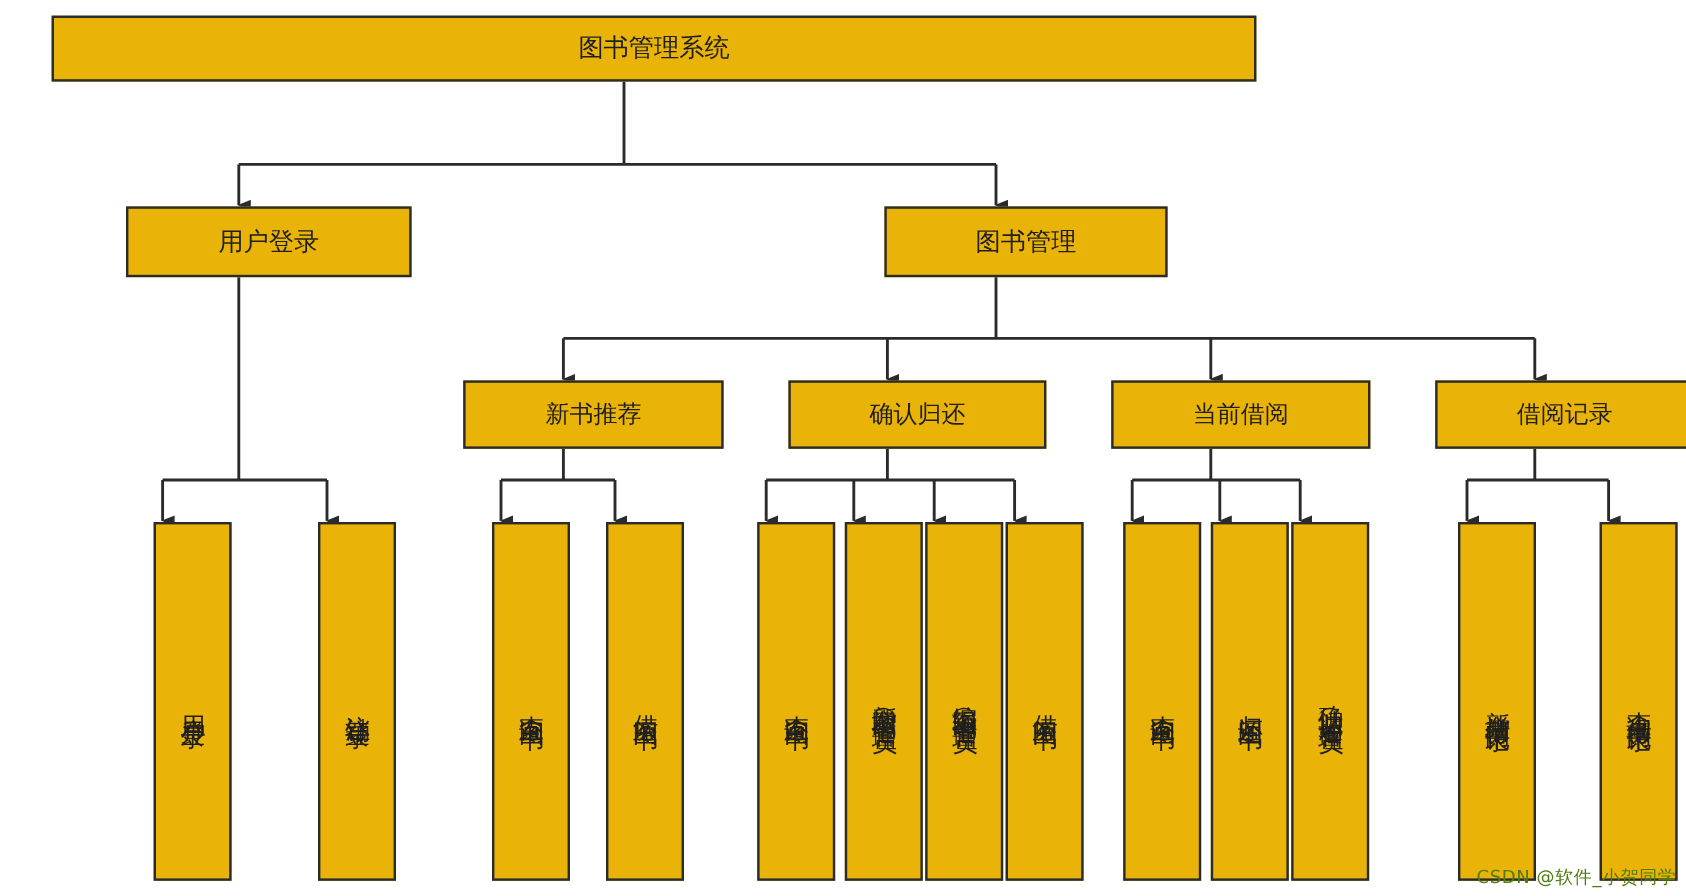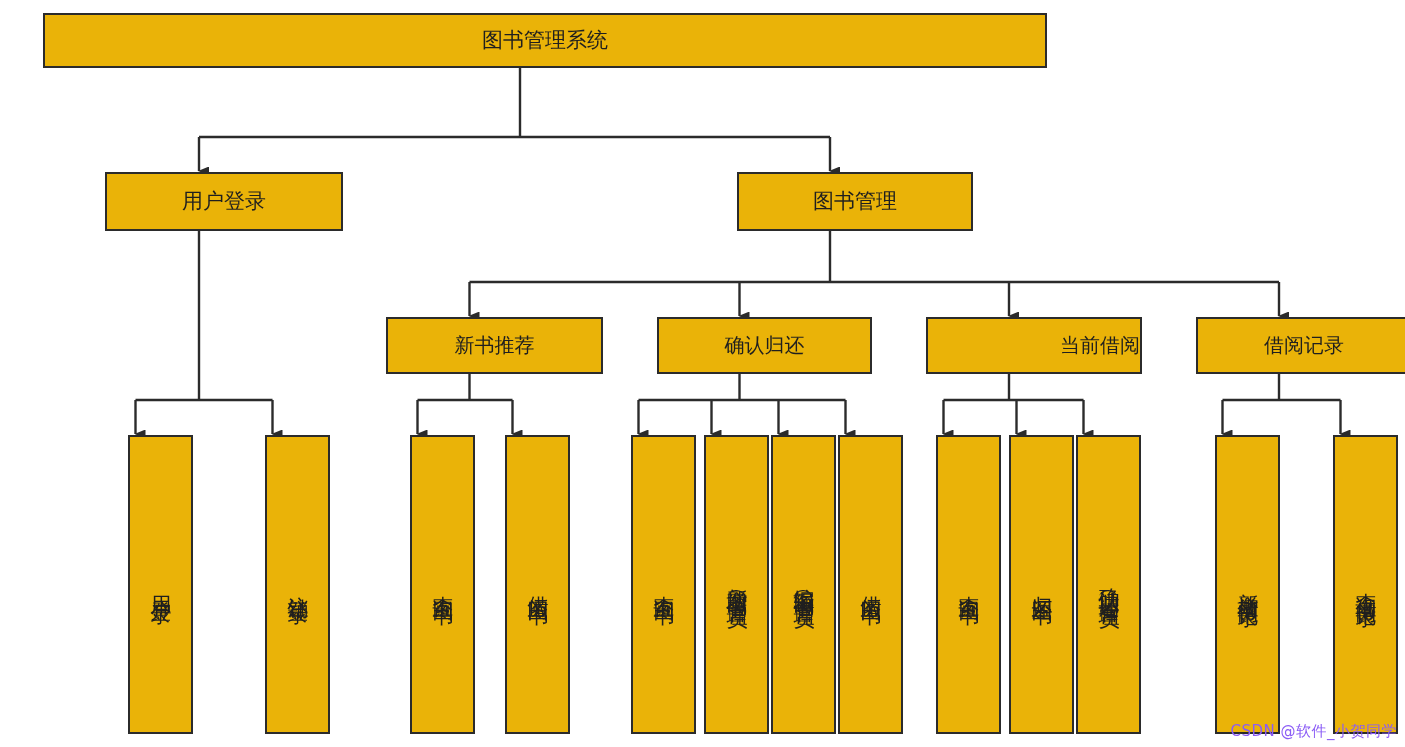--- a/index.html
+++ b/index.html
@@ -57,21 +57,21 @@
     letter-spacing: 3px;
     line-height: 1;
     white-space: nowrap;
     max-height: 100%;
   }
   #watermark {
     position: absolute;
     right: 8px;
     bottom: 6px;
     font-size: 15px;
-    color: #8b5cf6;
+    color: #4d7c0f;
     letter-spacing: 0.5px;
     z-index: 3;
     white-space: nowrap;
   }
 </style>
 </head>
 <body>
 
 <div id="canvas">
   <svg id="wires" viewBox="0 0 1405 747" xmlns="http://www.w3.org/2000/svg">
@@ -126,21 +126,21 @@
       </div>
       <div class="node lvl1" style="left: 712px; top: 172px; width: 236px; height: 59px;">
         <span class="lbl">图书管理</span>
       </div>
       <div class="node lvl2" style="left: 361px; top: 317px; width: 217px; height: 57px;">
         <span class="lbl">新书推荐</span>
       </div>
       <div class="node lvl2" style="left: 632px; top: 317px; width: 215px; height: 57px;">
         <span class="lbl">确认归还</span>
       </div>
-      <div class="node lvl2" style="left: 901px; top: 317px; width: 216px; height: 57px; justify-content: flex-end;">
+      <div class="node lvl2" style="left: 901px; top: 317px; width: 216px; height: 57px;">
         <span class="lbl">当前借阅</span>
       </div>
       <div class="node lvl2" style="left: 1171px; top: 317px; width: 216px; height: 57px; justify-content: center;">
         <span class="lbl">借阅记录</span>
       </div>
       <div class="node leaf" style="left: 103px; top: 435px; width: 65px; height: 299px;">
         <span class="lbl">用户登录</span>
       </div>
       <div class="node leaf" style="left: 240px; top: 435px; width: 65px; height: 299px;">
         <span class="lbl">注销登录</span>

